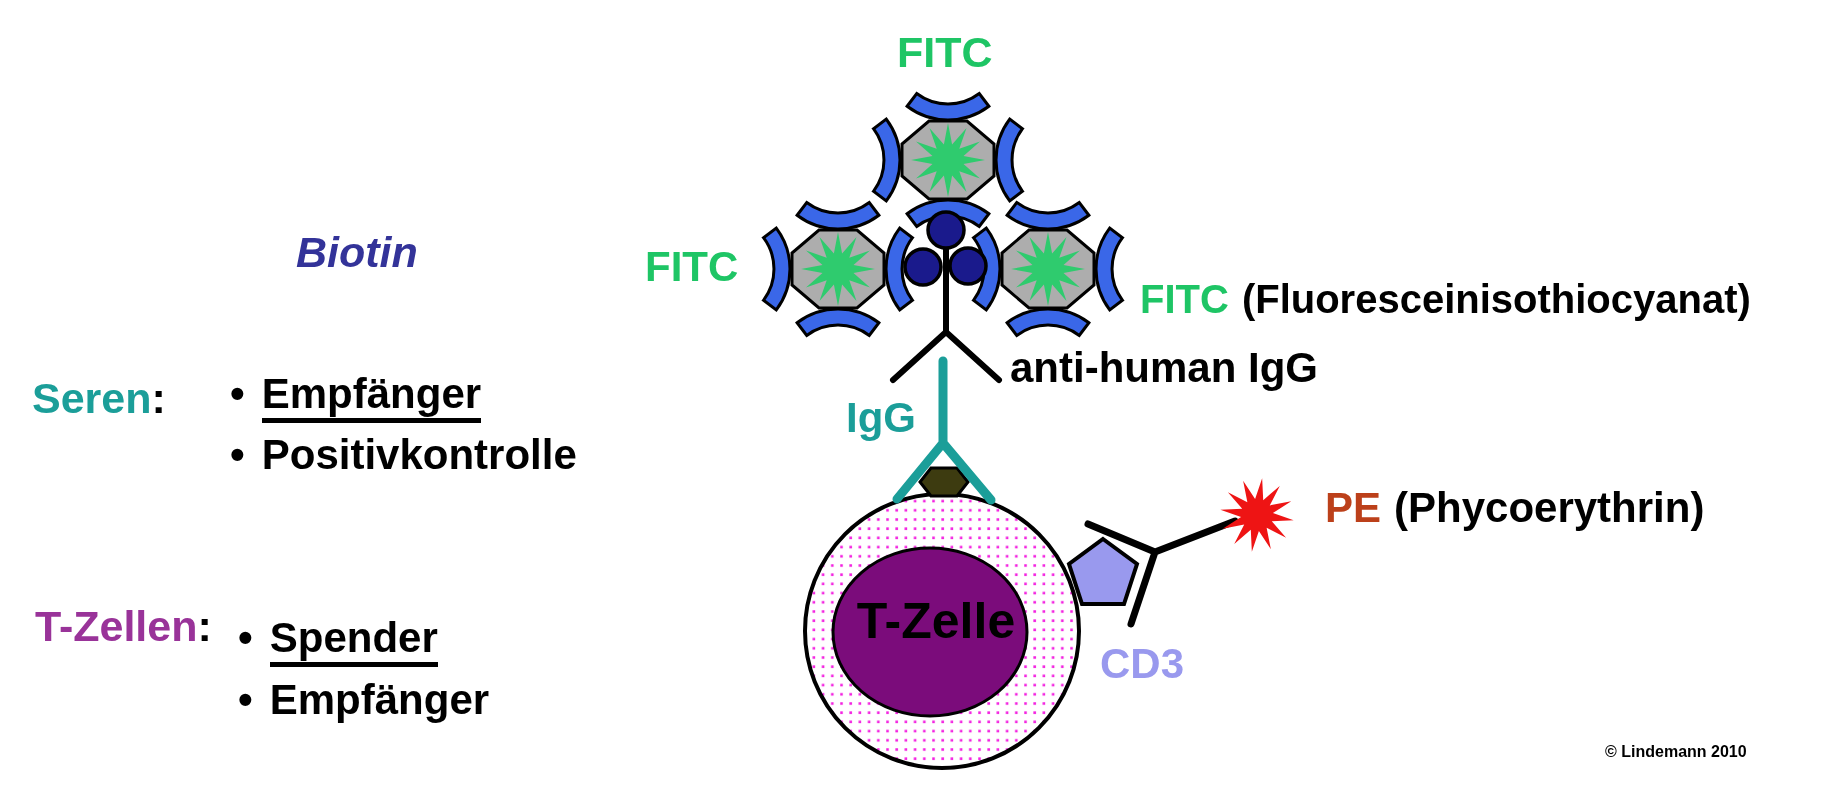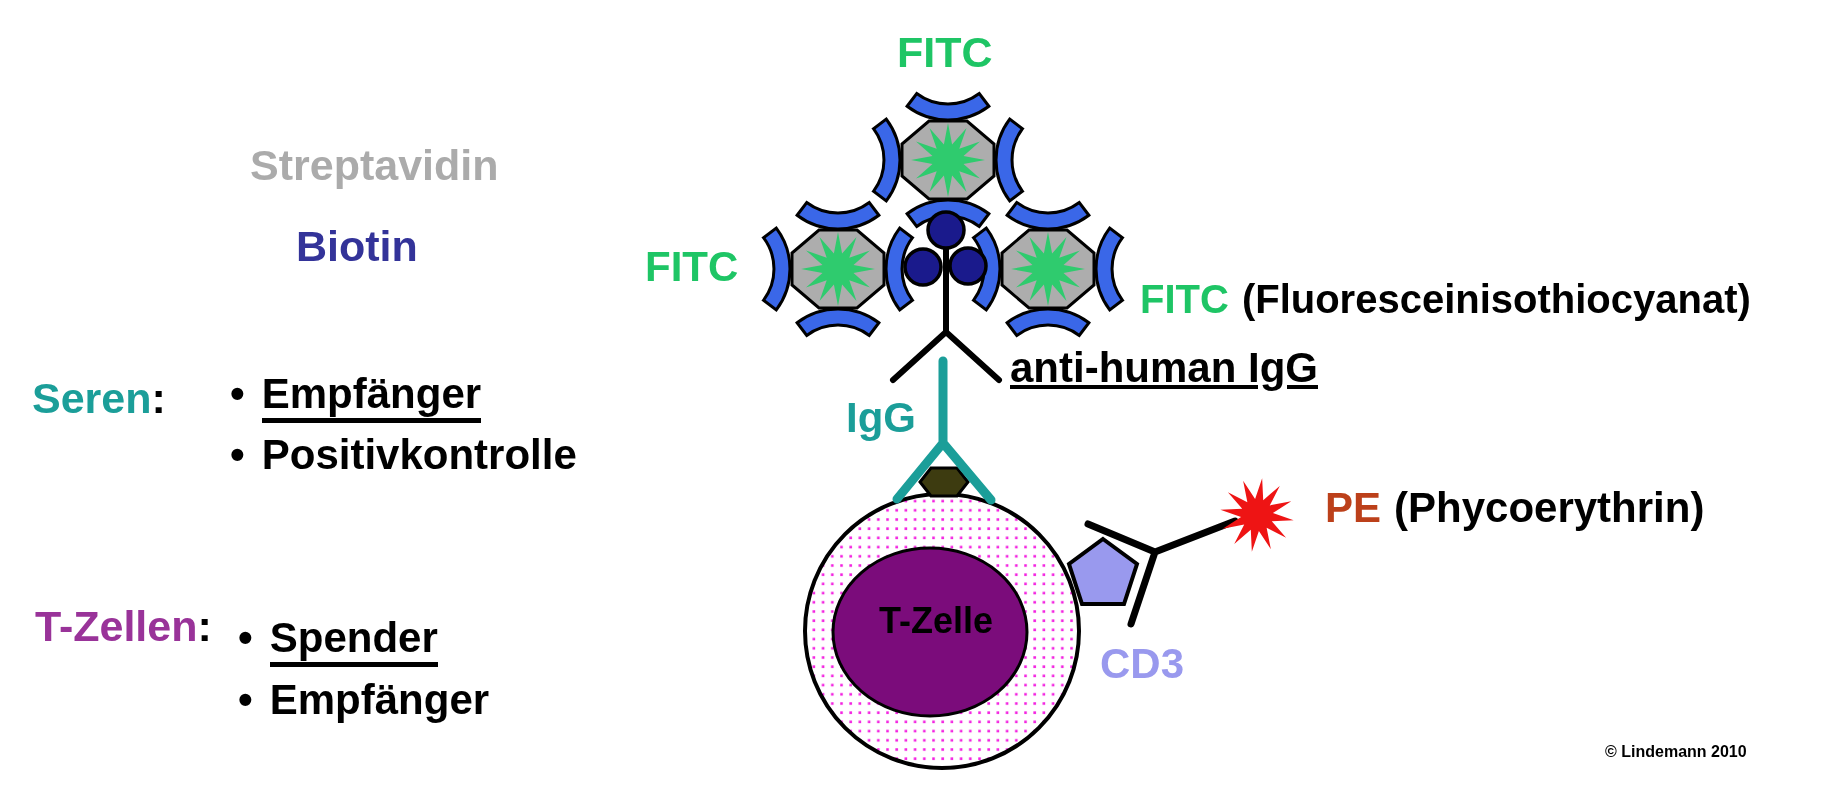--- a/index.html
+++ b/index.html
@@ -82,31 +82,30 @@
 
     <polygon points="1103,539 1137,564 1124,604 1082,604 1069,564" stroke="#000000" stroke-width="4" fill="#9999EE"></polygon>
 
     <path d="M1088,524 L1155,552 L1131,624 M1155,552 L1235,521" stroke="#000000" stroke-width="7" fill="none" stroke-linecap="round"></path>
 
     <use href="#star12" transform="translate(1257,515) rotate(8)" fill="#EE1414"></use>
   </svg>
 
   <div class="lbl fs43 c-green" style="left:897px;top:31px;">FITC</div>
 
-  <div class="lbl fs43 c-gray" style="left:250px;top:144px;">Streptavidin</div>
 
-  <div class="lbl fs43 c-navy" style="left:296px;top:225px;">Biotin</div>
+  <div class="lbl fs43 c-navy" style="left:296px;top:231px;font-style:italic;">Biotin</div>
 
   <div class="lbl fs42 c-green" style="left:645px;top:246px;">FITC</div>
 
   <div class="lbl fs40" style="left:1140px;top:243px;">
     <span class="c-green">FITC</span><span class="gap-left">(Fluoresceinisothiocyanat)</span>
   </div>
 
-  <div class="lbl fs42" style="left:1010px;top:347px;text-decoration:underline;">anti-human IgG</div>
+  <div class="lbl fs42" style="left:1010px;top:347px;">anti-human IgG</div>
 
   <div class="lbl fs42 c-teal" style="left:846px;top:397px;">IgG</div>
 
   <div class="lbl fs43" style="left:32px;top:377px;">
     <span class="c-teal">Seren</span><span>:</span>
   </div>
 
   <div class="lbl fs42 list" style="left:230px;top:373px;">
     <div class="li">
       <span class="bullet">•</span><span class="und">Empfänger</span>
@@ -129,17 +128,17 @@
     </div>
   </div>
 
   <div class="lbl fs42" style="left:1325px;top:487px;">
     <span class="c-pe">PE</span><span class="gap-left">(Phycoerythrin)</span>
   </div>
 
 
   <div class="lbl fs42 c-lav" style="left:1100px;top:643px;">CD3</div>
 
-  <div class="lbl centered" style="left:936px;top:621px;font-size:36px;">T-Zelle</div>
+  <div class="lbl centered" style="left:936px;top:621px;font-size:50px;">T-Zelle</div>
 
   <div class="lbl fs24" style="left:1605px;top:744px;">© Lindemann 2010</div>
 
 </div>
 
 </body></html>

